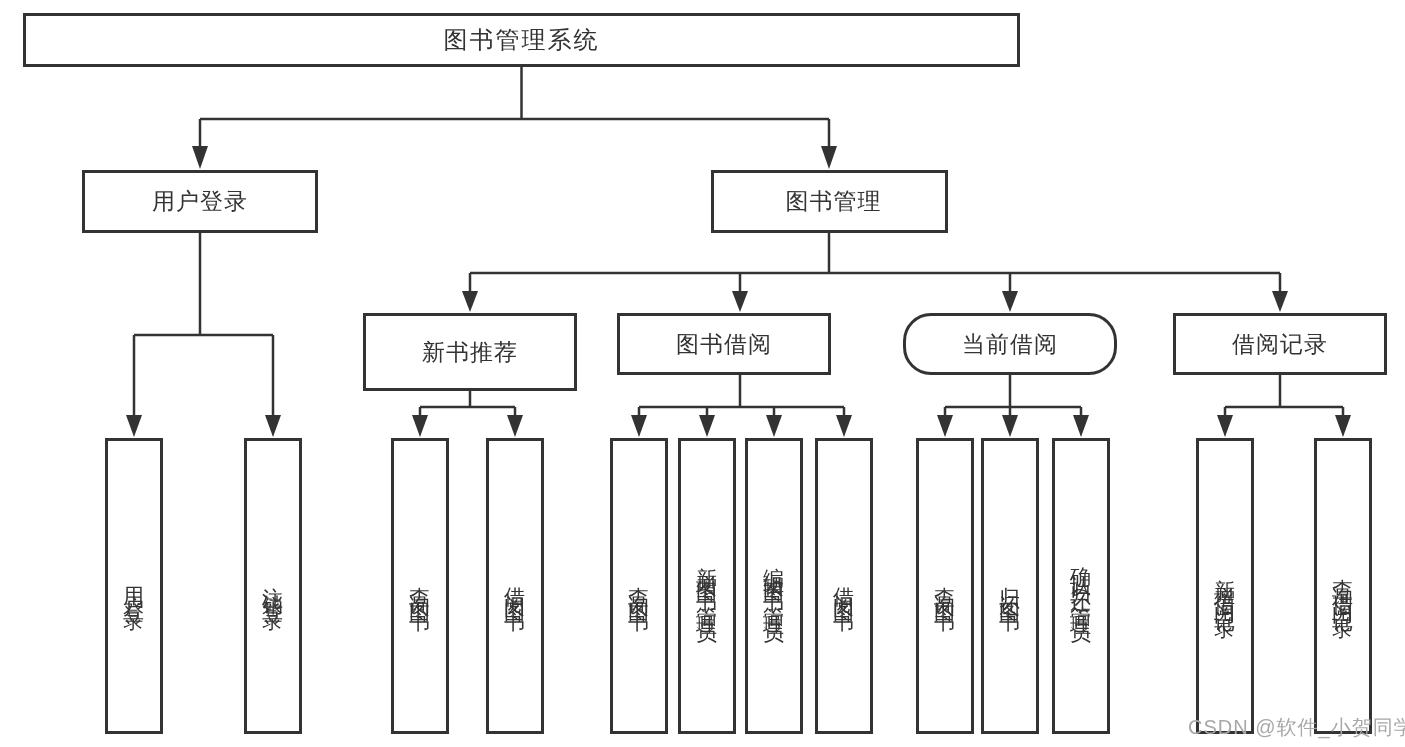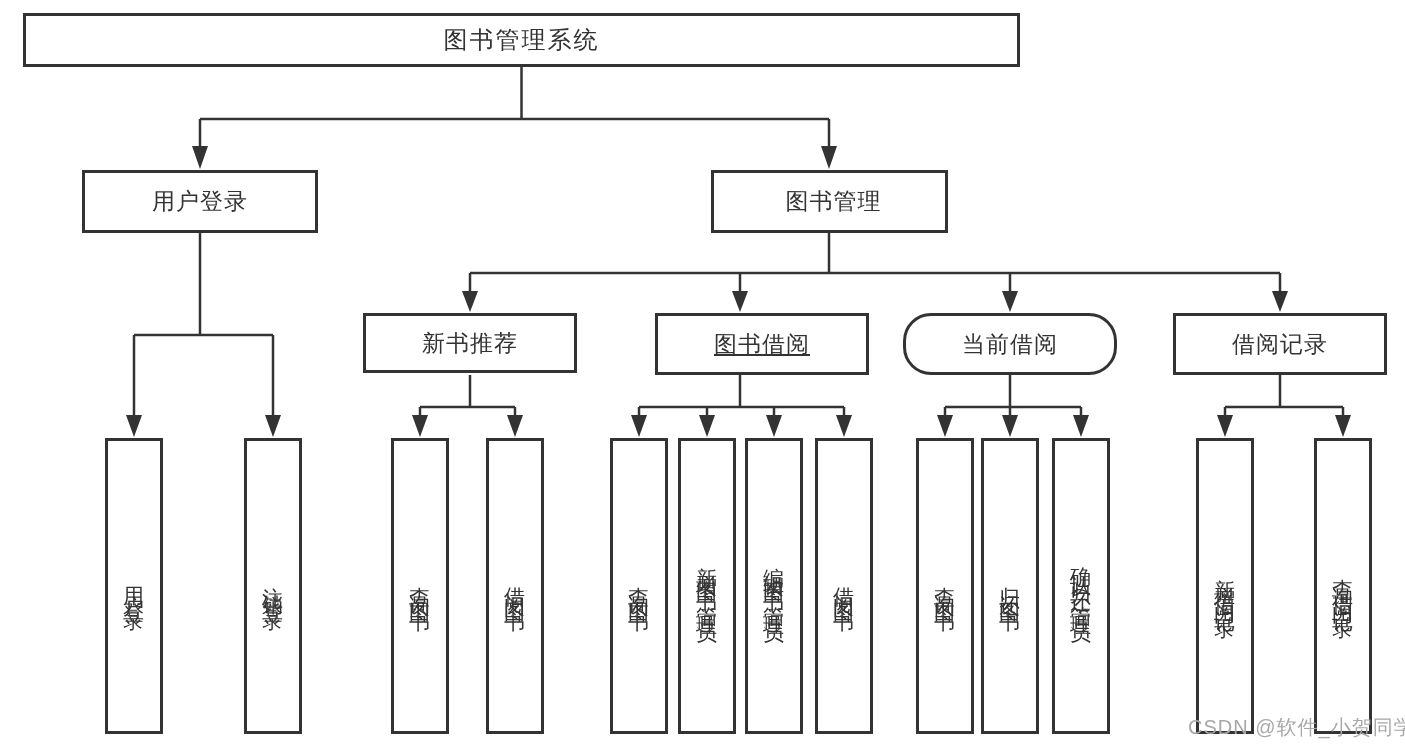--- a/index.html
+++ b/index.html
@@ -125,24 +125,24 @@
     <span>图书管理系统</span>
   </div>
 
   <div class="box h-box" style="left:82px; top:170px; width:236px; height:63px;">
     <span>用户登录</span>
   </div>
   <div class="box h-box" style="left:711px; top:170px; width:237px; height:63px;padding-left:8px;">
     <span>图书管理</span>
   </div>
 
-  <div class="box h-box" style="left:363px; top:313px; width:214px; height:60px;">
+  <div class="box h-box" style="left:363px; top:313px; width:214px; height:78px;">
     <span>新书推荐</span>
   </div>
-  <div class="box h-box" style="left:655px; top:313px; width:214px; height:62px;text-decoration:underline;">
+  <div class="box h-box" style="left:617px; top:313px; width:214px; height:62px;">
     <span>图书借阅</span>
   </div>
   <div class="box h-box" style="left:903px; top:313px; width:214px; height:62px;border-radius:28px;">
     <span>当前借阅</span>
   </div>
   <div class="box h-box" style="left:1173px; top:313px; width:214px; height:62px;">
     <span>借阅记录</span>
   </div>
 
   <div class="box v-box" style="left:105px; top:438px; width:58px; height:296px;">

